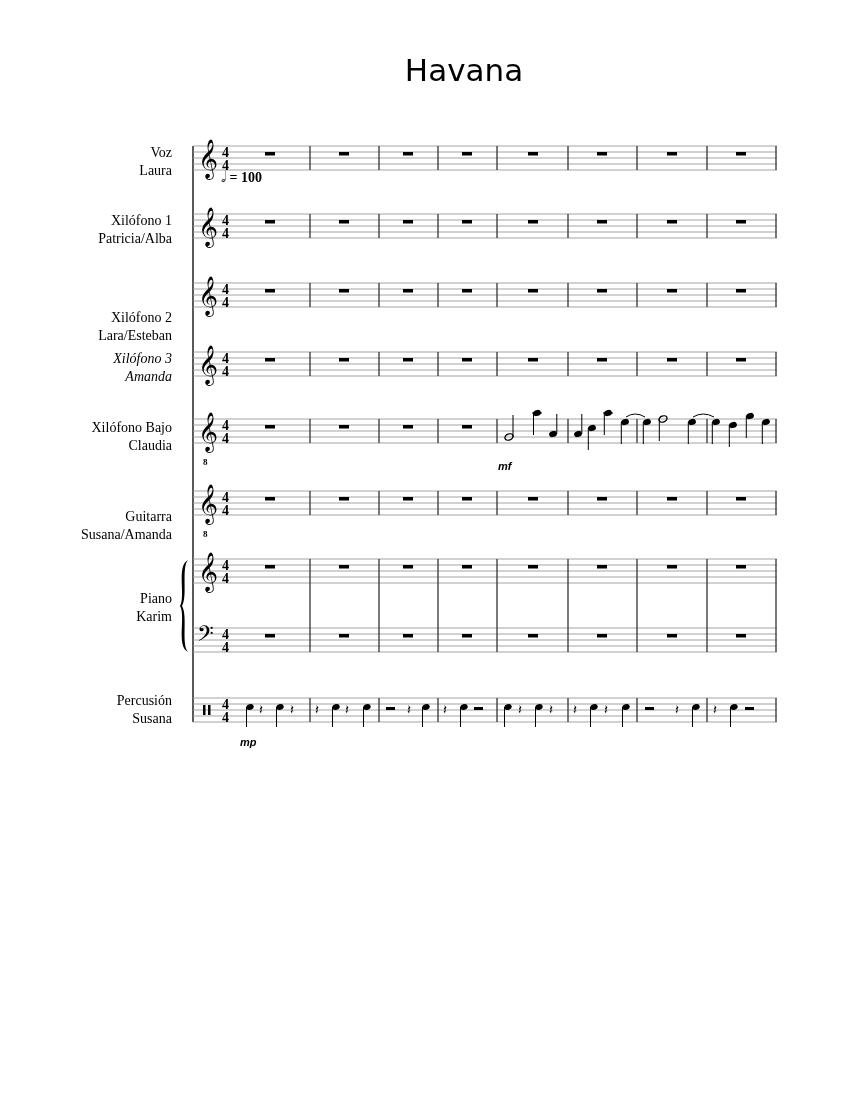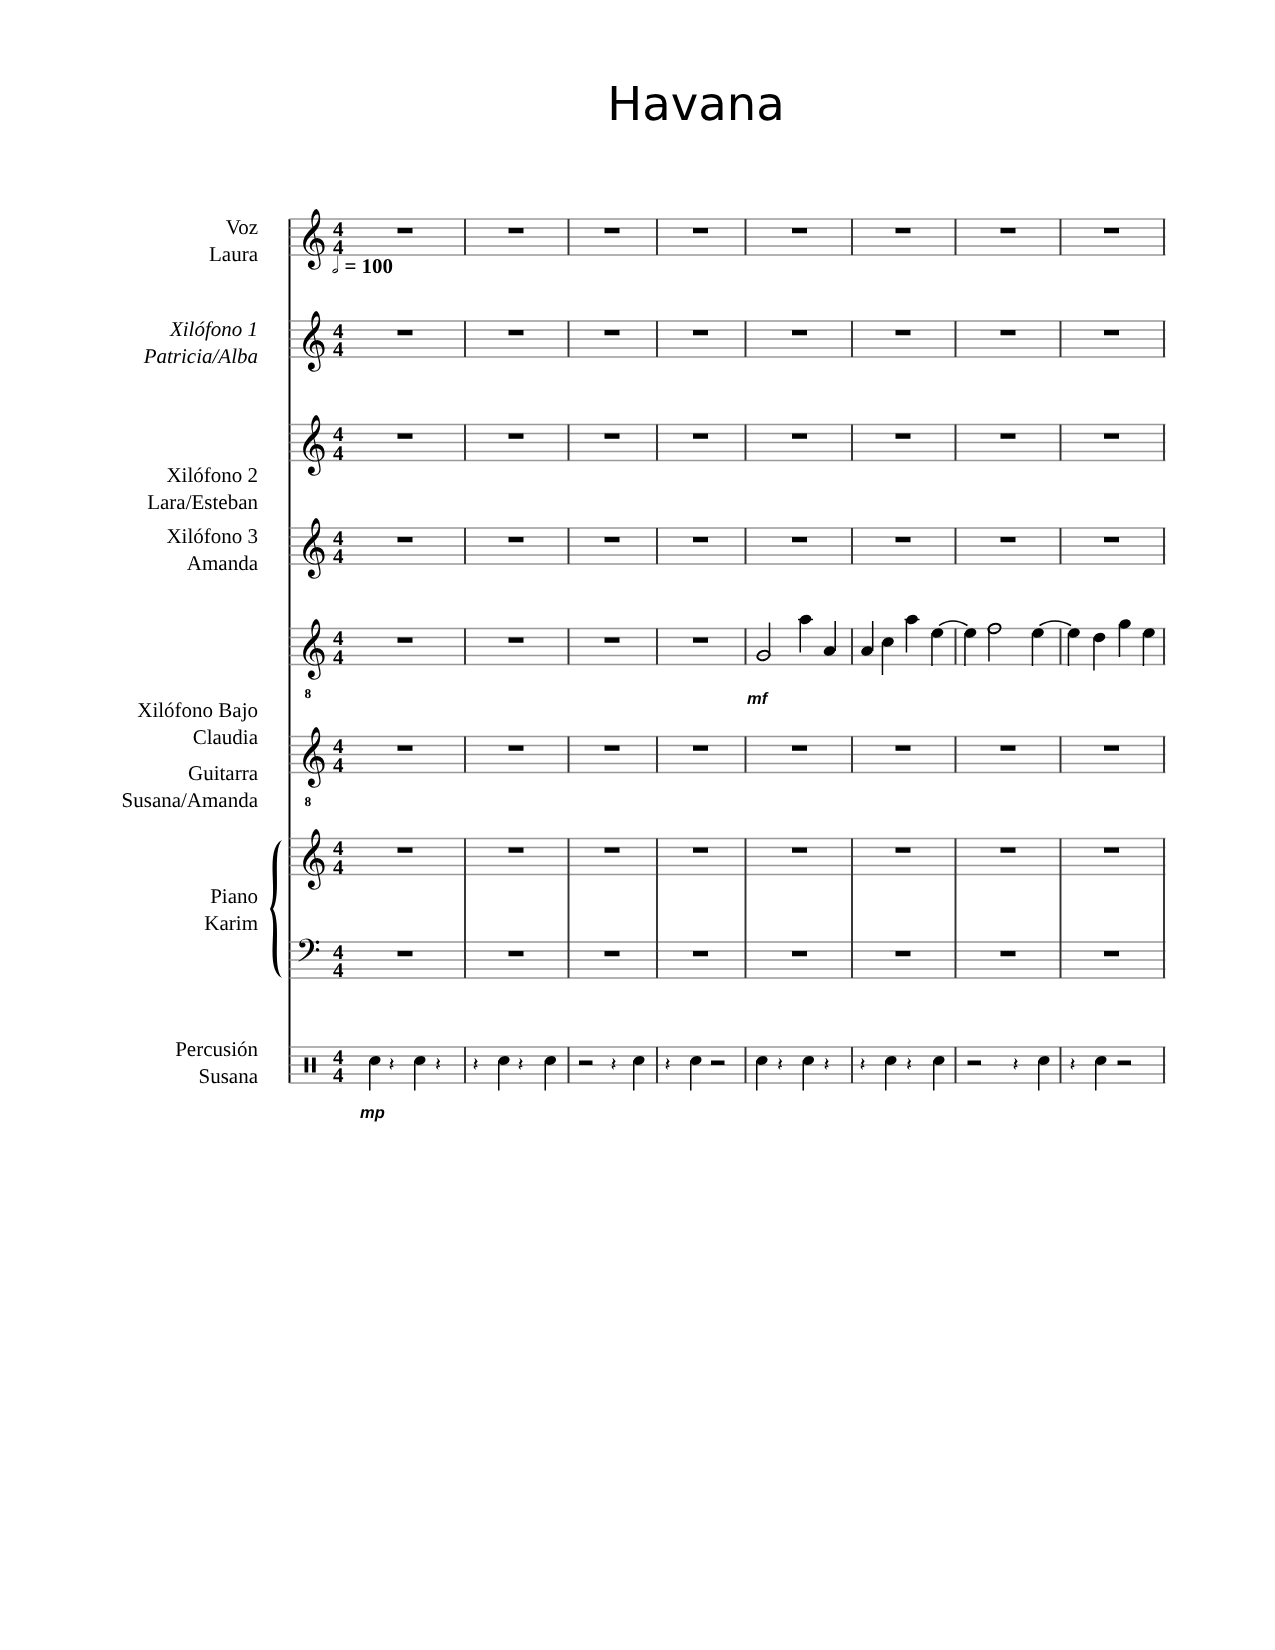--- a/index.html
+++ b/index.html
@@ -18,33 +18,33 @@
 
 <div class="tempo">
   <span class="note">𝅗𝅥</span>
   <span>= 100</span>
 </div>
 
 <div class="inst-label" style="top:144px;">
   <div>Voz</div>
   <div>Laura</div>
 </div>
-<div class="inst-label" style="top:212px;font-style:italic;">
+<div class="inst-label" style="top:212px;">
   <div>Xilófono 1</div>
   <div>Patricia/Alba</div>
 </div>
 <div class="inst-label" style="top:281px;margin-top:28px;">
   <div>Xilófono 2</div>
   <div>Lara/Esteban</div>
 </div>
-<div class="inst-label" style="top:350px;">
+<div class="inst-label" style="top:350px;font-style:italic;">
   <div>Xilófono 3</div>
   <div>Amanda</div>
 </div>
-<div class="inst-label" style="top:419px;margin-top:47px;">
+<div class="inst-label" style="top:419px;">
   <div>Xilófono Bajo</div>
   <div>Claudia</div>
 </div>
 <div class="inst-label" style="top:508px;">
   <div>Guitarra</div>
   <div>Susana/Amanda</div>
 </div>
 <div class="inst-label" style="top:590px;">
   <div>Piano</div>
   <div>Karim</div>

